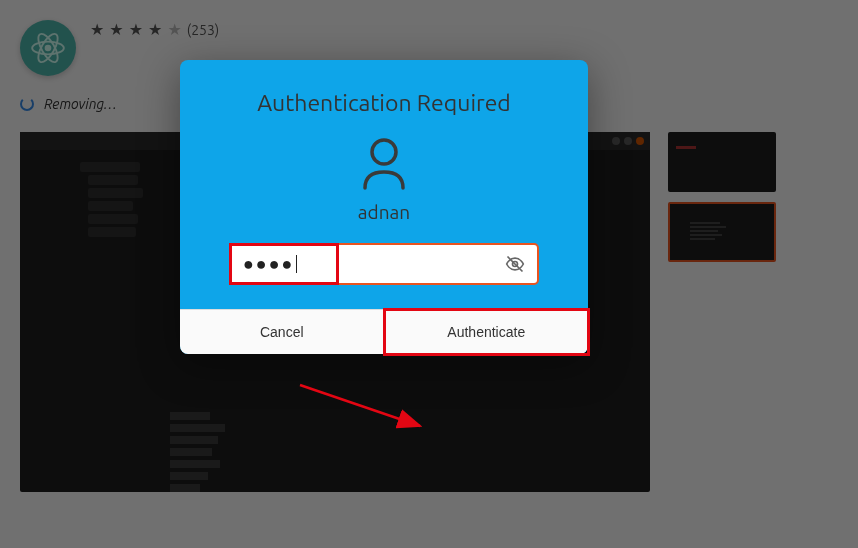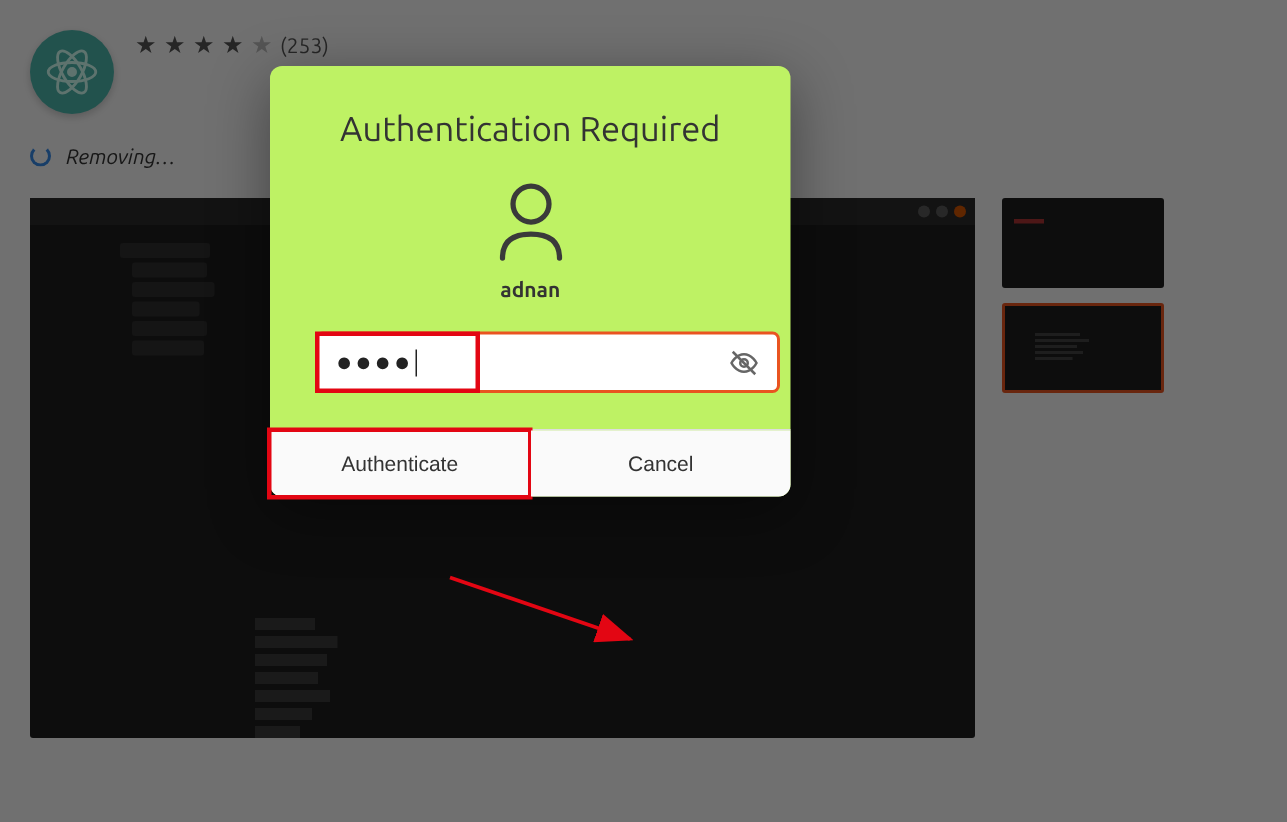--- a/index.html
+++ b/index.html
@@ -112,23 +112,23 @@
       height: 60px;
       background: #1e1e1e;
       border-radius: 2px;
     }
     .thumb.active { border: 2px solid #e95420; }
 
     
     .dialog {
       position: absolute;
       left: 180px;
-      top: 44px;
-      width: 347px;
-      background: #bef264;
+      top: 60px;
+      width: 408px;
+      background: #0ea5e9;
       border-radius: 8px;
       z-index: 20;
       box-shadow: 0 10px 40px rgba(0,0,0,0.4);
       overflow: visible;
     }
     .dialog-body {
       padding: 30px 30px 24px;
       text-align: center;
     }
     .dialog-title {
@@ -145,24 +145,23 @@
     }
     .user-avatar {
       margin: 0 auto 10px;
       width: 56px;
       height: 56px;
       display: flex;
       align-items: center;
       justify-content: center;
     }
     .username {
-      font-size: 14px;
+      font-size: 19px;
       color: #333;
       margin-bottom: 20px;
-      font-weight: bold;
     }
     .password-field {
       display: flex;
       align-items: center;
       border: 2px solid #e95420;
       border-radius: 5px;
       padding: 8px 12px;
       margin: 0 auto;
       width: 310px;
       position: relative;
@@ -317,25 +316,25 @@
       <div class="eye-icon">
         <svg width="20" height="20" viewBox="0 0 24 24" fill="none" stroke="#666" stroke-width="2">
           <path d="M2 12s3.5-7 10-7 10 7 10 7-3.5 7-10 7-10-7-10-7z"></path>
           <circle cx="12" cy="12" r="3"></circle>
           <line x1="3" y1="3" x2="21" y2="21"></line>
         </svg>
       </div>
     </div>
   </div>
   <div class="dialog-actions">
+    <button class="dialog-btn">Cancel</button>
     <button class="dialog-btn">
       <span>Authenticate</span>
       <div class="btn-highlight"></div>
     </button>
-    <button class="dialog-btn">Cancel</button>
   </div>
 </div>
 
 <svg class="arrow-annotation" width="160" height="60">
   <defs>
     <marker id="arrowhead" markerWidth="10" markerHeight="8" refX="9" refY="4" orient="auto">
       <polygon points="0 0, 10 4, 0 8" fill="#e30613"></polygon>
     </marker>
   </defs>
   <line x1="5" y1="5" x2="125" y2="46" stroke="#e30613" stroke-width="2.5" marker-end="url(#arrowhead)"></line>

